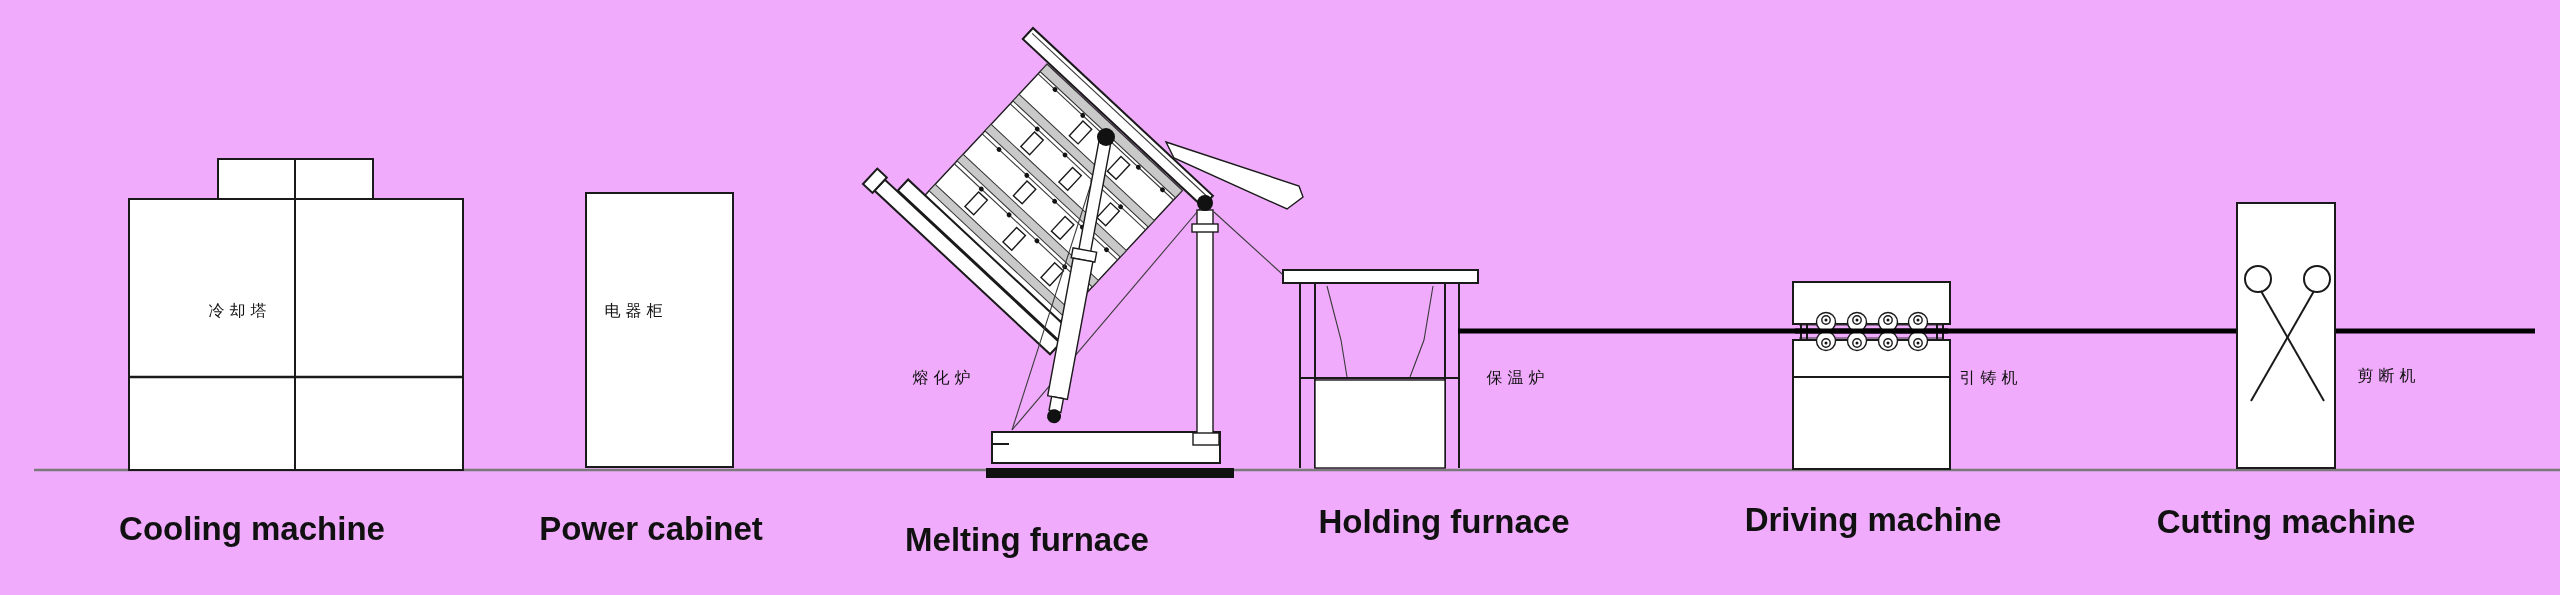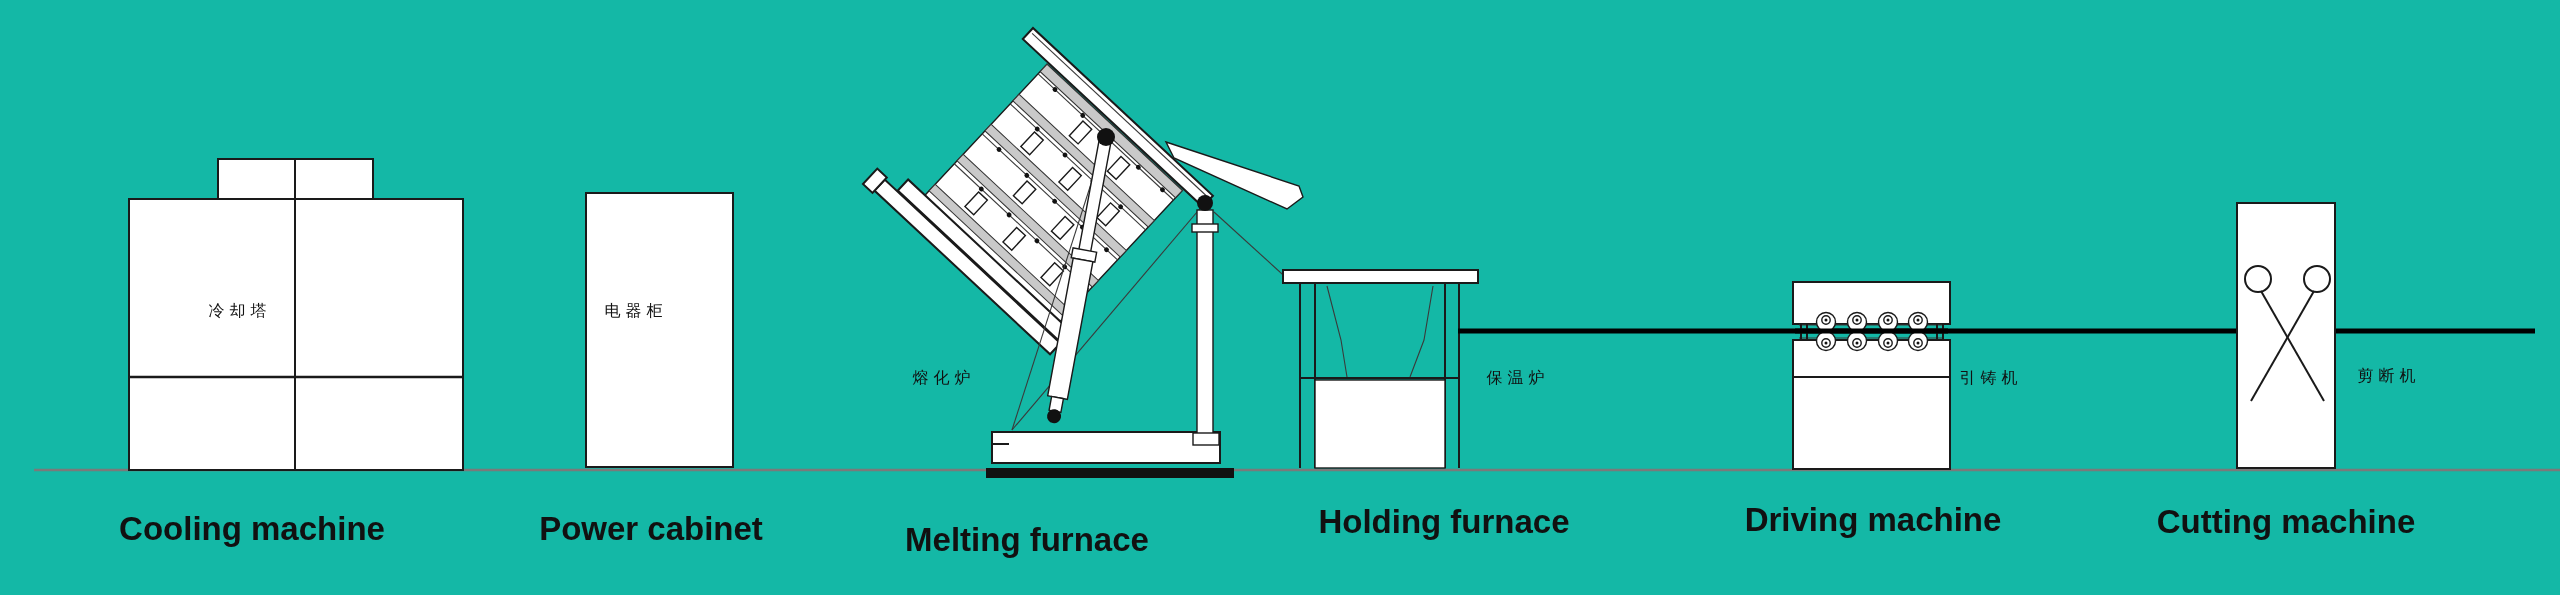--- a/index.html
+++ b/index.html
@@ -1,16 +1,16 @@
 <!DOCTYPE html>
 <html><head>
 <meta charset="utf-8">
 <style>
   html,body{margin:0;padding:0;background:#ffffff;}
-  .stage{position:relative;width:2560px;height:595px;background:#14b8a6;overflow:hidden;
+  .stage{position:relative;width:2560px;height:595px;background:#f0abfc;overflow:hidden;
          font-family:"Liberation Sans",sans-serif;}
   svg{display:block;}
   
   .ln   {stroke:#1a1a1a;stroke-width:2;fill:none;}
   .lnth {stroke:#1a1a1a;stroke-width:2.6;fill:none;}
   .thin {stroke:#3a3a3a;stroke-width:1.1;fill:none;}
   .fw   {fill:#ffffff;stroke:#1a1a1a;stroke-width:2;}
   .fw1  {fill:#ffffff;stroke:#1a1a1a;stroke-width:1.4;}
   .slat {fill:#c9c9c9;stroke:#333333;stroke-width:1;}
   .blk  {fill:#111111;stroke:none;}

